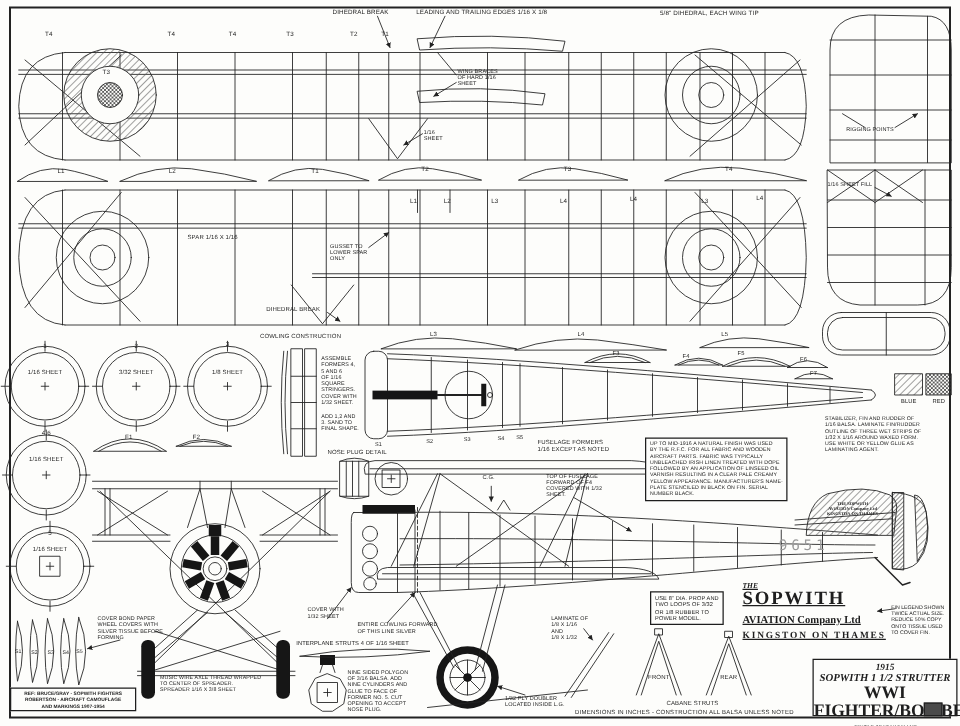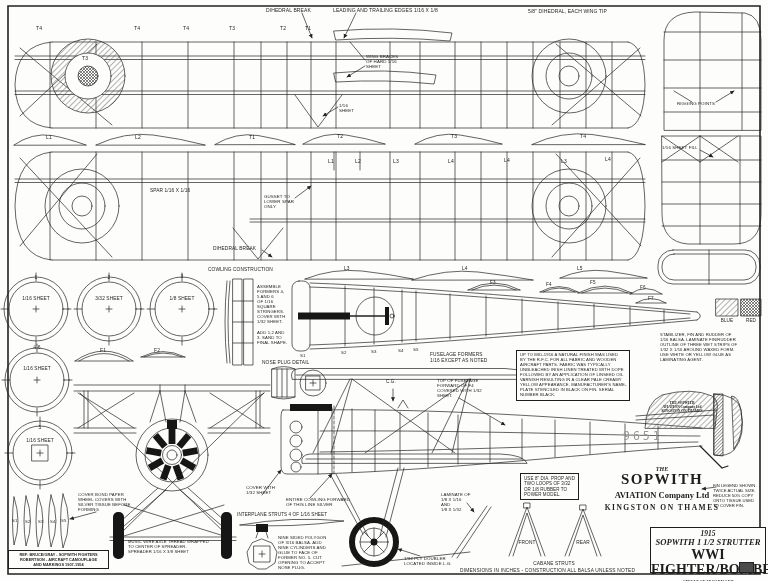--- a/index.html
+++ b/index.html
@@ -6,21 +6,21 @@
   #plan{position:relative;width:768px;height:581px;background:#fdfdfb;overflow:hidden;
         font-family:"Liberation Sans",sans-serif;color:#1e1e1e;}
   #art{position:absolute;left:0;top:0;}
   #art *{vector-effect:non-scaling-stroke;}
   .lbl{position:absolute;white-space:pre-line;line-height:1.18;color:#1e1e1e;
        font-family:"Liberation Sans",sans-serif;letter-spacing:.1px;}
   .lbl.boxed{border:1px solid #1e1e1e;padding:2px 3px;background:#fdfdfb;}
   .lbl.c{text-align:center;transform:translateX(-50%);}
   .abs{position:absolute;}
   .serif{font-family:"Liberation Serif",serif;}
-  #logo{left:594px;top:466px;width:136px;text-align:center;}
+  #logo{left:594px;top:466px;width:136px;text-decoration:underline;}
   #logo-the{font-size:6px;font-style:italic;font-weight:bold;}
   #logo-name{font-size:15px;font-weight:bold;letter-spacing:1.5px;line-height:1.05;}
   #logo-co{font-size:8.5px;font-weight:bold;margin-top:2px;}
   #logo-city{font-size:7.5px;font-weight:bold;letter-spacing:1.5px;margin-top:3px;}
   #finlegend{left:654px;top:401px;width:56px;text-align:center;font-size:3.5px;
              line-height:1.15;font-family:"Liberation Serif",serif;font-weight:bold;}
   #serial{left:623px;top:429px;font-size:11.5px;letter-spacing:3px;color:#9a9a9a;
           font-family:"DejaVu Sans Mono",monospace;}
   #finnote{left:713px;top:483px;width:50px;font-size:4.2px;line-height:1.2;white-space:pre-line;}
   #footer{left:460px;top:568px;font-size:4.8px;letter-spacing:.2px;}

